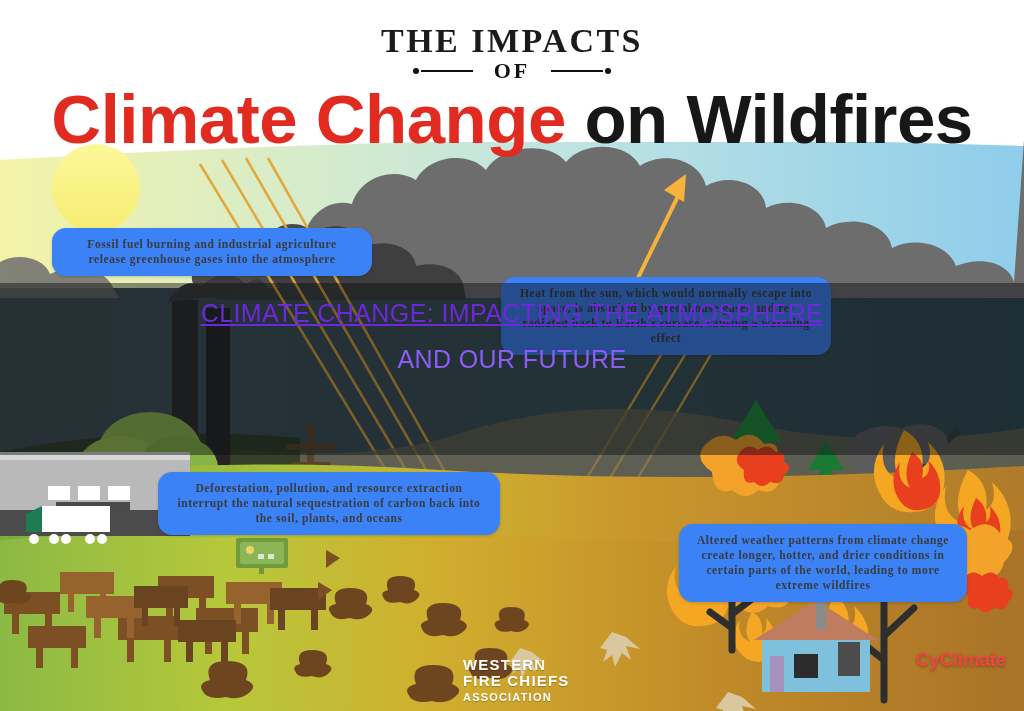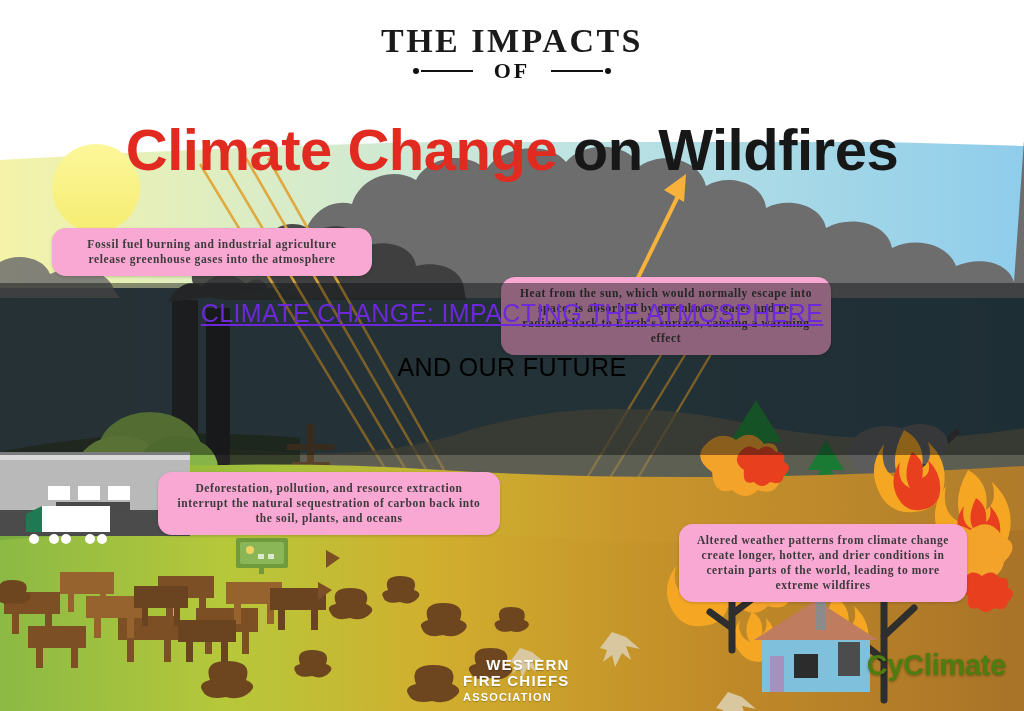--- a/index.html
+++ b/index.html
@@ -48,39 +48,38 @@
   .of-rule.left::before { left: -8px; }
   .of-rule.right::after { right: -8px; }
   .of-word {
     font-family: "Liberation Serif", serif;
     font-weight: bold; font-size: 22px; letter-spacing: 3px; color: #111;
   }
   .title-main {
     position: absolute; left: 0; top: 80px; width: 1024px;
     font-family: "Liberation Sans", sans-serif;
     font-weight: bold;
-    font-size: 58px;
+    font-size: 69px;
     letter-spacing: -0.5px;
     white-space: nowrap;
     color: #171717;
-    margin-top: 36px;
   }
   .title-main .red { color: #e12b20; }
 
   
   .scene {
     position: absolute; left: 0; top: 0; width: 1024px; height: 711px;
     z-index: 5; overflow: hidden;
   }
   .scene svg { display: block; }
 
   
   .callout {
     position: absolute;
-    background: #f9a8d4;
+    background: #3b82f6;
     border-radius: 14px;
     padding: 9px 16px;
     text-align: center;
     font-family: "Liberation Serif", serif;
     font-weight: bold;
     font-size: 11.5px;
     line-height: 15px;
     letter-spacing: 0.6px;
     color: #3b3b3b;
     box-shadow: 0 1px 3px rgba(0,0,0,0.18);
@@ -103,43 +102,43 @@
   }
   .overlay-line1 {
     font-family: "Liberation Sans", sans-serif;
     font-size: 25px; font-weight: normal; color: #6d28d9;
     letter-spacing: 0.4px; line-height: 34px;
     display: block;
     text-decoration: underline;
   }
   .overlay-line2 {
     font-family: "Liberation Sans", sans-serif;
-    font-size: 25px; font-weight: normal; color: #000000;
+    font-size: 25px; font-weight: normal; color: #8b5cf6;
     letter-spacing: 0.4px; line-height: 34px;
-    display: block; margin-top: 20px;
+    display: block; margin-top: 12px;
   }
 
   
   .wfca-logo {
     position: absolute; left: 463px; top: 657px;
     z-index: 45; text-align: left;
     font-family: "Liberation Sans", sans-serif;
     font-weight: bold; color: #ffffff;
     letter-spacing: 1.2px; line-height: 16px;
     text-shadow: 0 1px 1px rgba(0,0,0,0.25);
   }
-  .wfca-logo .l1 { font-size: 15px; display: block; text-align: right; }
+  .wfca-logo .l1 { font-size: 15px; display: block; }
   .wfca-logo .l2 { font-size: 15px; display: block; }
   .wfca-logo .l3 { font-size: 11px; display: block; }
 
   .cyclimate {
     position: absolute; right: 18px; top: 649px;
     z-index: 45;
     font-family: "Liberation Sans", sans-serif;
-    font-weight: bold; font-size: 29px; color: #4d7c0f;
+    font-weight: bold; font-size: 19px; color: #ef4444;
     letter-spacing: -0.3px;
     text-shadow: 0 1px 3px rgba(0,0,0,0.35);
   }
 </style>
 </head>
 <body>
 
 <div id="page">
 
   <div class="scene">

